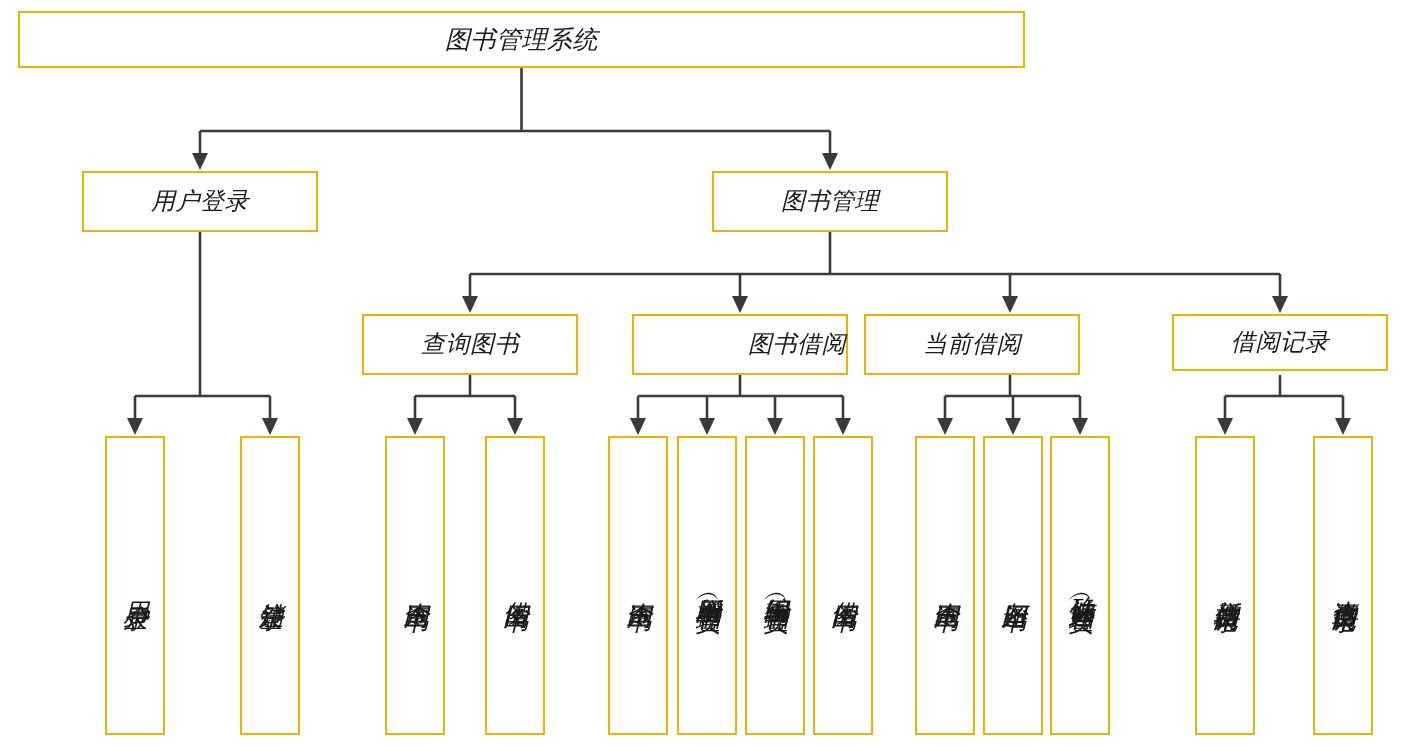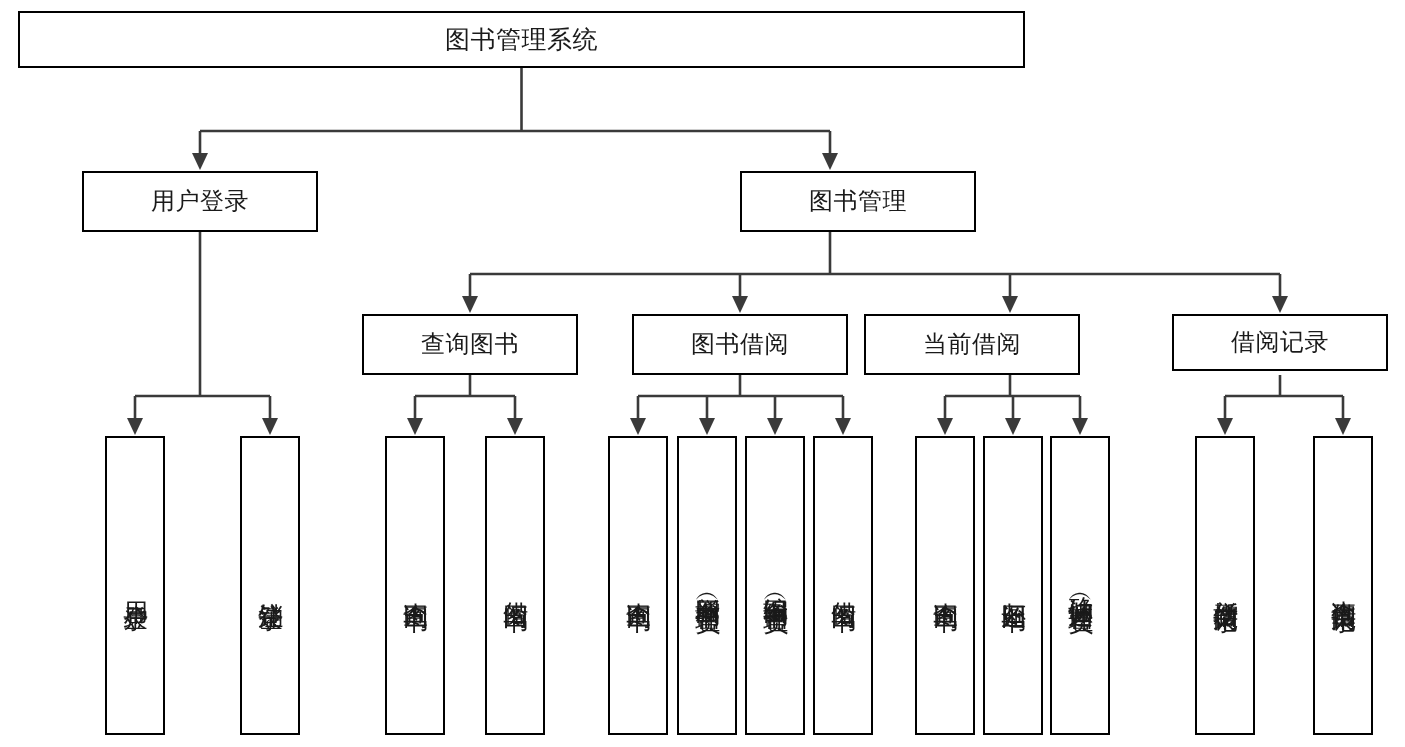--- a/index.html
+++ b/index.html
@@ -22,25 +22,26 @@
     left: 0;
     top: 0;
     width: 1405px;
     height: 747px;
     pointer-events: none;
   }
   .node {
     position: absolute;
     box-sizing: border-box;
     background: #ffffff;
-    border: 2px solid #000000;
+    border: 2px solid #eab308;
     display: flex;
     align-items: center;
     justify-content: center;
     color: #1a1a1a;
+    font-style: italic;
   }
   .node .label {
     display: block;
     text-align: center;
     line-height: 1.16;
     letter-spacing: 0.5px;
   }
   .node.horizontal .label {
     writing-mode: horizontal-tb;
     font-size: 24px;
@@ -121,27 +122,27 @@
       <path d="M 1335 418 L 1351 418 L 1343 435 Z" fill="#3a3a3a"></path>
     </svg>
 
   <div id="nodes">
       <div class="node root horizontal" style="left: 18px; top: 11px; width: 1007px; height: 57px;">
         <span class="label">图书管理系统</span>
       </div>
       <div class="node lvl2 horizontal" style="left: 82px; top: 171px; width: 236px; height: 61px;">
         <span class="label">用户登录</span>
       </div>
-      <div class="node lvl2 horizontal" style="left: 712px; top: 171px; width: 236px; height: 61px; margin-left: 28px;">
+      <div class="node lvl2 horizontal" style="left: 712px; top: 171px; width: 236px; height: 61px;">
         <span class="label">图书管理</span>
       </div>
       <div class="node lvl3 horizontal" style="left: 362px; top: 314px; width: 216px; height: 61px;">
         <span class="label">查询图书</span>
       </div>
-      <div class="node lvl3 horizontal" style="left: 632px; top: 314px; width: 216px; height: 61px;">
+      <div class="node lvl3 horizontal" style="left: 632px; top: 314px; width: 216px; height: 61px; justify-content: flex-end;">
         <span class="label">图书借阅</span>
       </div>
       <div class="node lvl3 horizontal" style="left: 864px; top: 314px; width: 216px; height: 61px;">
         <span class="label">当前借阅</span>
       </div>
       <div class="node lvl3 horizontal" style="left: 1172px; top: 314px; width: 216px; height: 57px;">
         <span class="label">借阅记录</span>
       </div>
       <div class="node leaf vertical" style="left: 105px; top: 436px; width: 60px; height: 299px;">
         <span class="label">用户登录</span>

